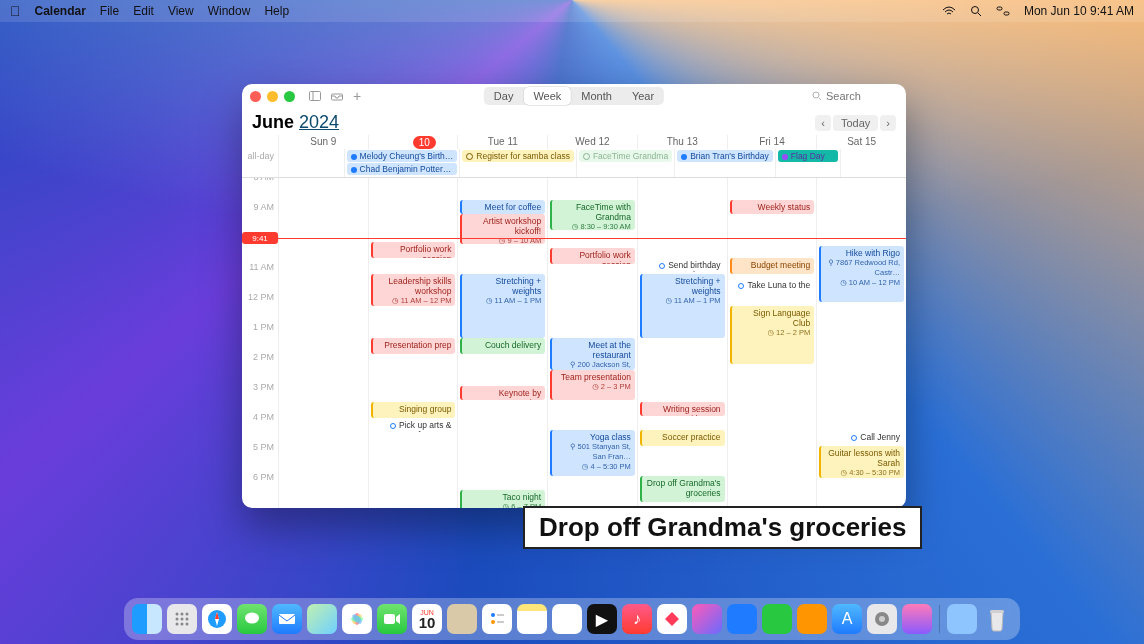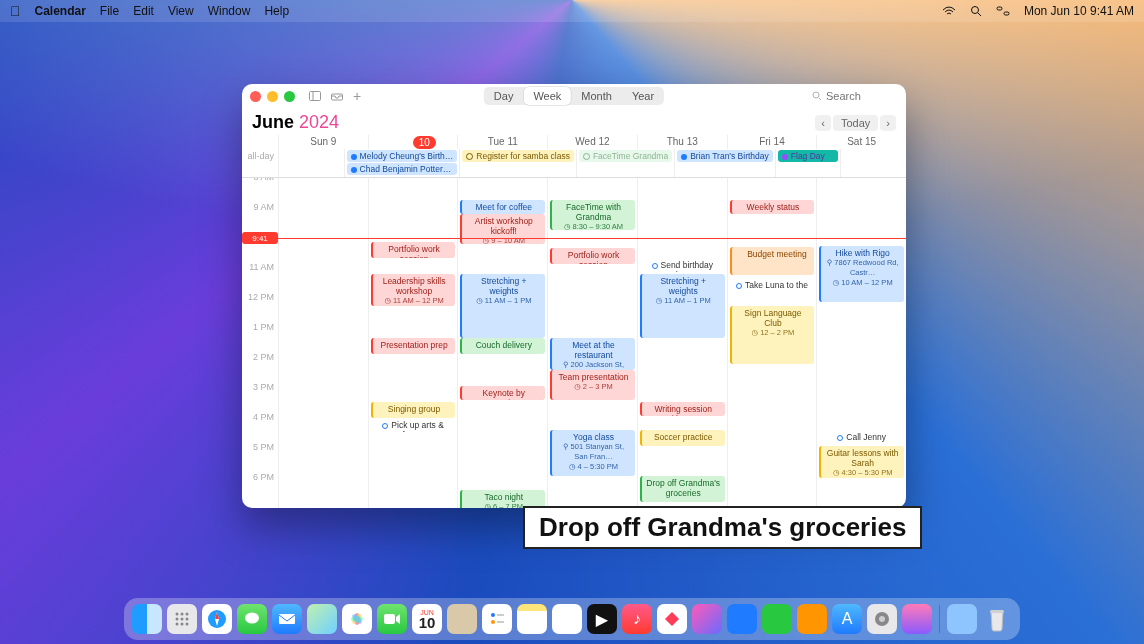--- a/index.html
+++ b/index.html
@@ -42,21 +42,21 @@
 .titlebar .tb-icons { margin-left: 14px; display: flex; gap: 10px; color: #9a9a9a; font-size: 12px; }
 .seg { position: absolute; left: 50%; transform: translateX(-50%); display: flex; background: #ececec; border-radius: 5px; font-size: 11px; }
 .seg span { padding: 3px 10px; color: #555; cursor: default; }
 .seg span.active { background: #fff; border-radius: 5px; box-shadow: 0 0 0 0.5px #d0d0d0; }
 .search { position: absolute; right: 10px; display: flex; align-items: center; gap: 4px; color: #b0b0b0; font-size: 11px; }
 .search input { border: none; outline: none; font-size: 11px; width: 70px; }
 
 .header2 { display: flex; align-items: center; justify-content: space-between; padding: 4px 10px 2px; }
 .monthlabel { font-size: 18px; }
 .monthlabel .mo { font-weight: 600; }
-.monthlabel .yr { color: #ec4899; }
+.monthlabel .yr { color: #0c4a6e; text-decoration: underline; }
 .navbtns { display: flex; gap: 2px; font-size: 11px; color: #666; }
 .navbtns span { padding: 2px 8px; border-radius: 4px; background: #f0f0f0; cursor: default; }
 .navbtns .arrow { padding: 2px 6px; }
 
 .dayhead { display: flex; height: 14px; font-size: 10px; color: #666; }
 .hourcol { width: 36px; flex-shrink: 0; }
 .daycol { flex: 1; text-align: center; border-left: 0.5px solid #eee; position: relative; padding-top: 1px; }
 .dayhead .daycol.today { color: #fff; }
 .dayhead .daycol.today .badge { display: inline-block; background: #ff3b30; border-radius: 8px; padding: 0 6px; line-height: 13px; color: #fff; }
 .dayhead .daycol .dname { font-weight: 400; }
@@ -69,21 +69,21 @@
 
 .grid { display: flex; flex: 1; overflow: hidden; position: relative; }
 .grid .hourcol { display: flex; flex-direction: column; font-size: 9px; color: #aaa; text-align: right; }
 .grid .hourcell { height: 32px; padding-right: 4px; position: relative; }
 .grid .hourcell span { position: relative; top: -6px; }
 .grid .daycol { position: relative; }
 .grid .daycol::before { content: ""; position: absolute; inset: 0;
   background-image: repeating-linear-gradient(to bottom, #eee 0, #eee 0.5px, transparent 0.5px, transparent 32px);
 }
 
-.ev { position: absolute; left: 2px; right: 2px; border-radius: 3px; padding: 2px 4px; font-size: 8.5px; line-height: 10px; overflow: hidden; text-align: center; }
+.ev { position: absolute; left: 2px; right: 2px; border-radius: 3px; padding: 2px 4px; font-size: 8.5px; line-height: 10px; overflow: hidden; text-align: right; }
 .ev .t { font-weight: 500; display: block; }
 .ev .s { font-size: 7.5px; opacity: 0.85; display: block; }
 .ev.blue   { background: #cfe4ff; border-left: 2px solid #1f7bff; color: #124a9a; }
 .ev.red    { background: #ffd6d6; border-left: 2px solid #ff3b30; color: #9a1c15; }
 .ev.green  { background: #d2f3d6; border-left: 2px solid #2fb24a; color: #176a29; }
 .ev.yellow { background: #fff3bd; border-left: 2px solid #f0b400; color: #7a5a00; }
 .ev.orange { background: #ffe4c7; border-left: 2px solid #ff8c1a; color: #8a4500; }
 
 .chip.blue   { background: #cfe4ff; color: #124a9a; }
 .chip.green  { background: #d2f3d6; color: #176a29; }
@@ -346,21 +346,21 @@
             <span class="t">Soccer practice</span>
           </div>
           <div class="ev green" style="top: 298px; height: 26px;">
             <span class="t">Drop off Grandma's groceries</span>
           </div>
         </div>
       <div class="daycol">
           <div class="ev red" style="top: 22px; height: 14px;">
             <span class="t">Weekly status</span>
           </div>
-          <div class="ev orange" style="top: 69px; height: 28px; padding-left: 12px;">
+          <div class="ev orange" style="top: 80px; height: 16px; padding-left: 12px;">
             <span class="t">Budget meeting</span>
           </div>
           <div class="ev blue" style="top: 100px; height: 14px; background: transparent; border-left: none; color: rgb(51, 51, 51);"><span class="dot ring outline" style="border:1.3px solid #1f7bff;display:inline-block;width:6px;height:6px;border-radius:50%;margin-right:3px;vertical-align:middle"></span><span class="t" style="display: inline;">Take Luna to the vet</span></div>
           <div class="ev yellow" style="top: 128px; height: 58px;">
             <span class="t">Sign Language Club</span>
             <span class="s">
               <div>◷ 12 – 2 PM</div>
             </span>
           </div>
         </div>

